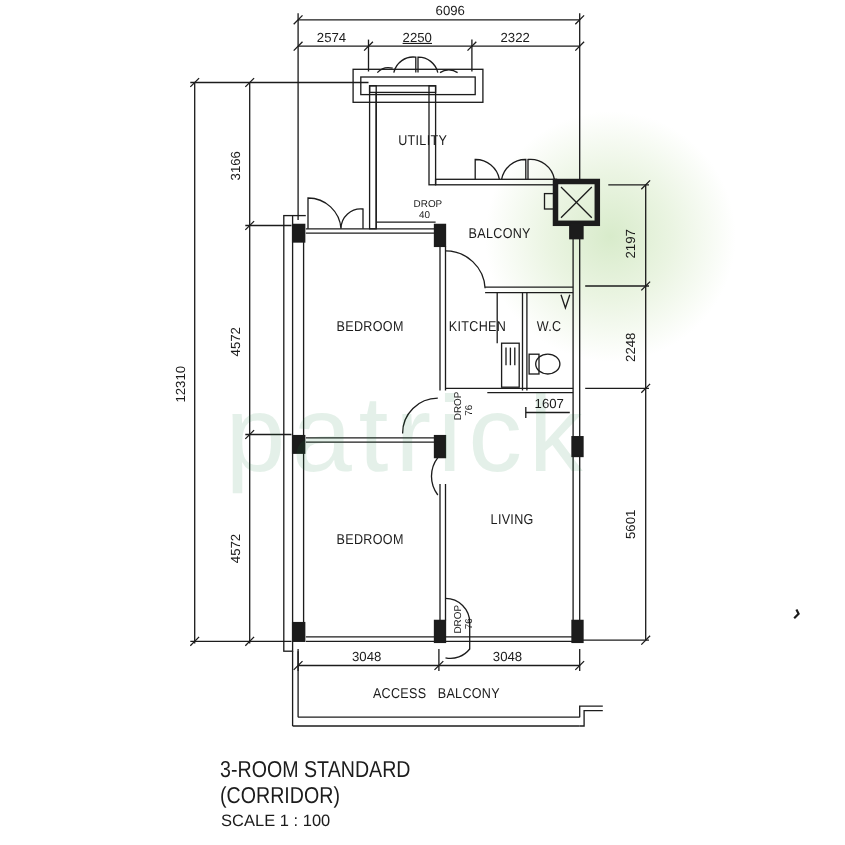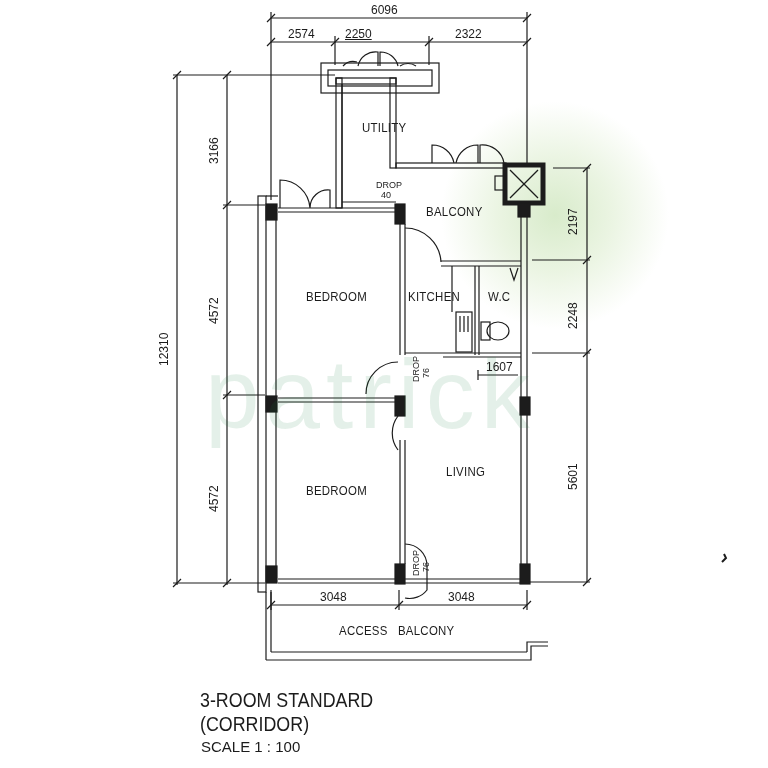--- a/index.html
+++ b/index.html
@@ -141,23 +141,23 @@
     <line x1="271" y1="652" x2="527" y2="652"></line>
     <line x1="266" y1="660" x2="527" y2="660"></line>
     <path d="M527,652 L527,642 L548,642 M527,660 L531,660 L531,646 L548,646"></path>
   </g>
 
   <path d="M724,554 L726,558 L722,562" stroke-width="2"></path>
 </svg>
 
 <div class="watermark">patrick</div>
 
-<div class="dim" style="left:371px;top:3px;">6096</div>
+<div class="dim" style="left:396px;top:3px;">6096</div>
 <div class="dim" style="left:288px;top:27px;">2574</div>
-<div class="dim" style="left:345px;top:27px;text-decoration:underline;">2250</div>
+<div class="dim" style="left:366px;top:27px;text-decoration:underline;">2250</div>
 <div class="dim" style="left:455px;top:27px;">2322</div>
 
 <div class="dim vert" style="left:157px;top:366px;">12310</div>
 <div class="dim vert" style="left:207px;top:164px;">3166</div>
 <div class="dim vert" style="left:207px;top:324px;">4572</div>
 <div class="dim vert" style="left:207px;top:512px;">4572</div>
 
 <div class="dim vert" style="left:566px;top:235px;">2197</div>
 <div class="dim vert" style="left:566px;top:329px;">2248</div>
 <div class="dim vert" style="left:566px;top:490px;">5601</div>

